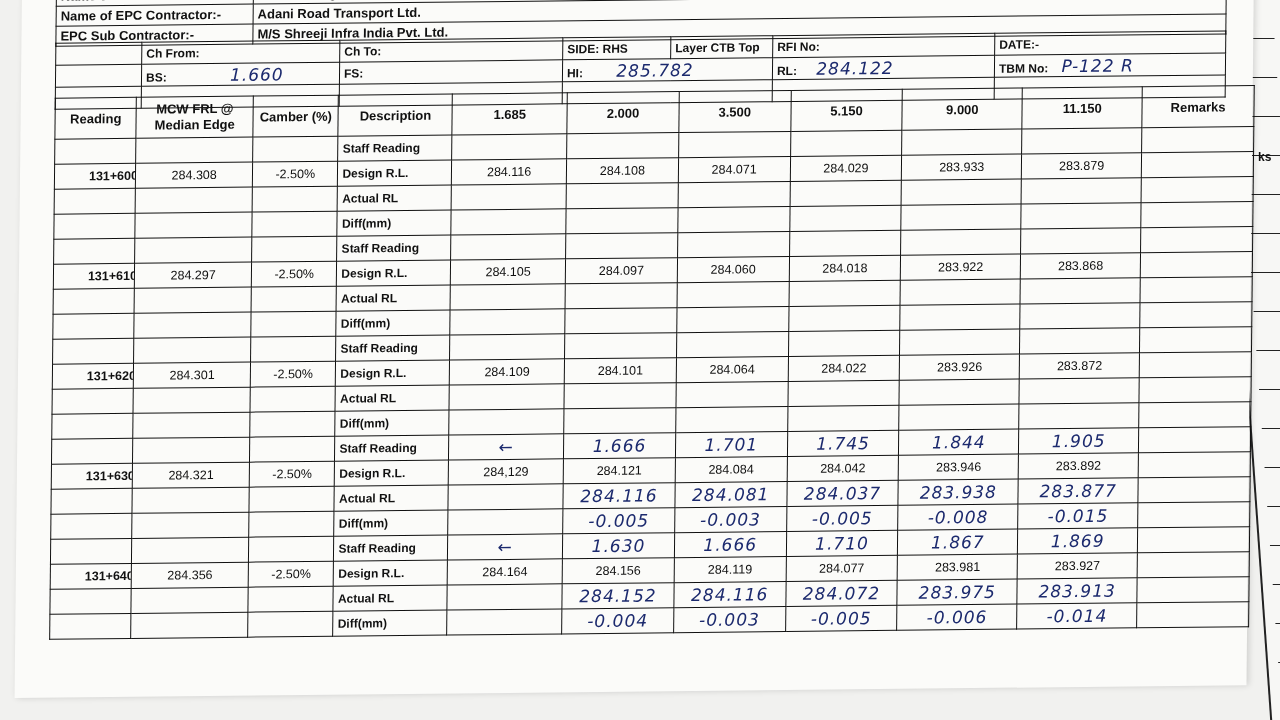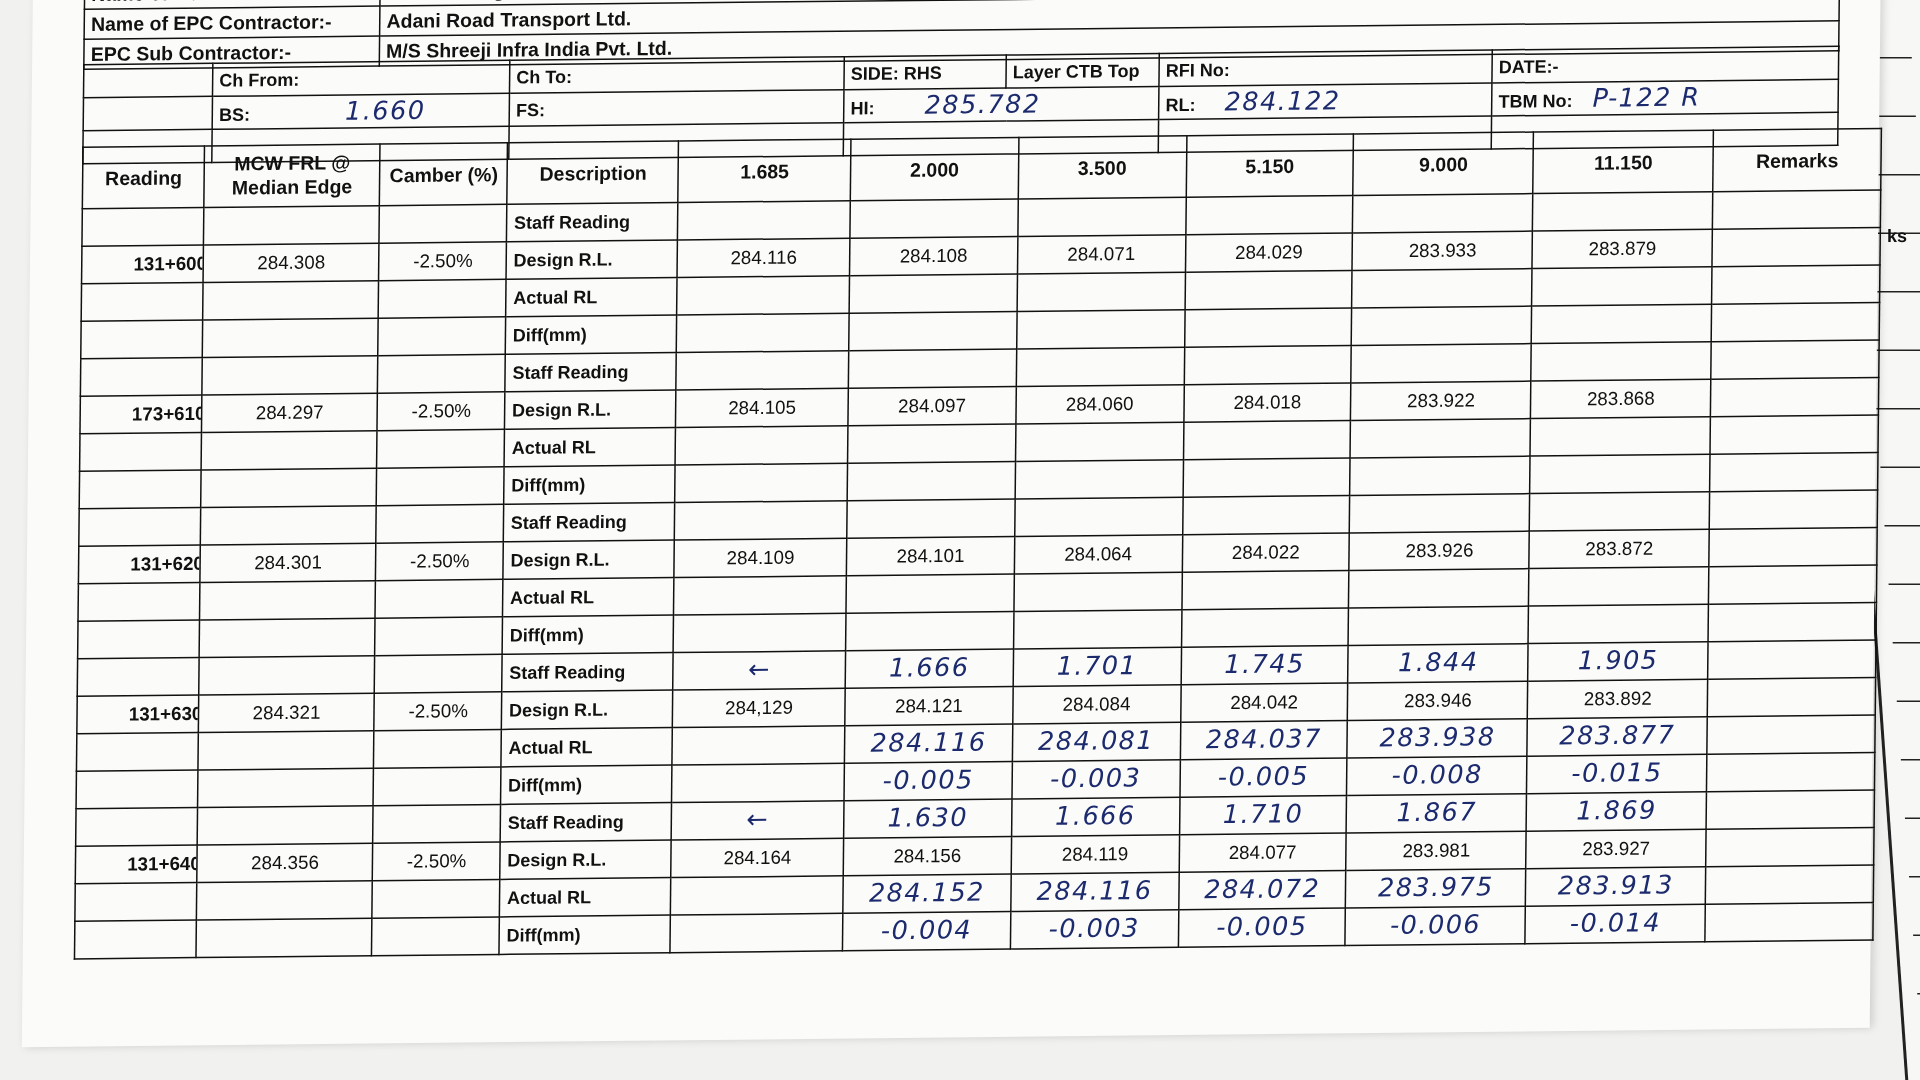--- a/index.html
+++ b/index.html
@@ -242,21 +242,21 @@
           <td class="desc">Staff Reading</td>
           <td class="hand"></td>
           <td class="hand"></td>
           <td class="hand"></td>
           <td class="hand"></td>
           <td class="hand"></td>
           <td class="hand"></td>
           <td></td>
         </tr>
         <tr>
-          <td class="bold">173+610</td>
+          <td class="bold">131+610</td>
           <td>284.297</td>
           <td>-2.50%</td>
           <td class="desc">Design R.L.</td>
           <td>284.105</td>
           <td>284.097</td>
           <td>284.060</td>
           <td>284.018</td>
           <td>283.922</td>
           <td>283.868</td>
           <td></td>

